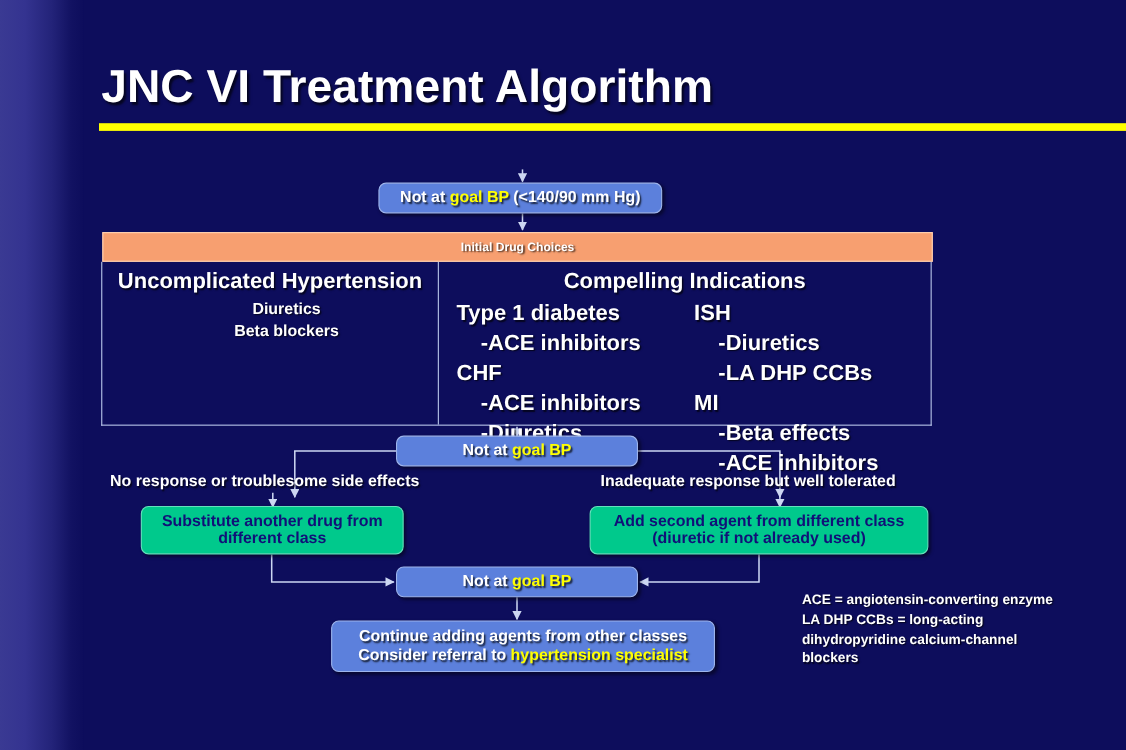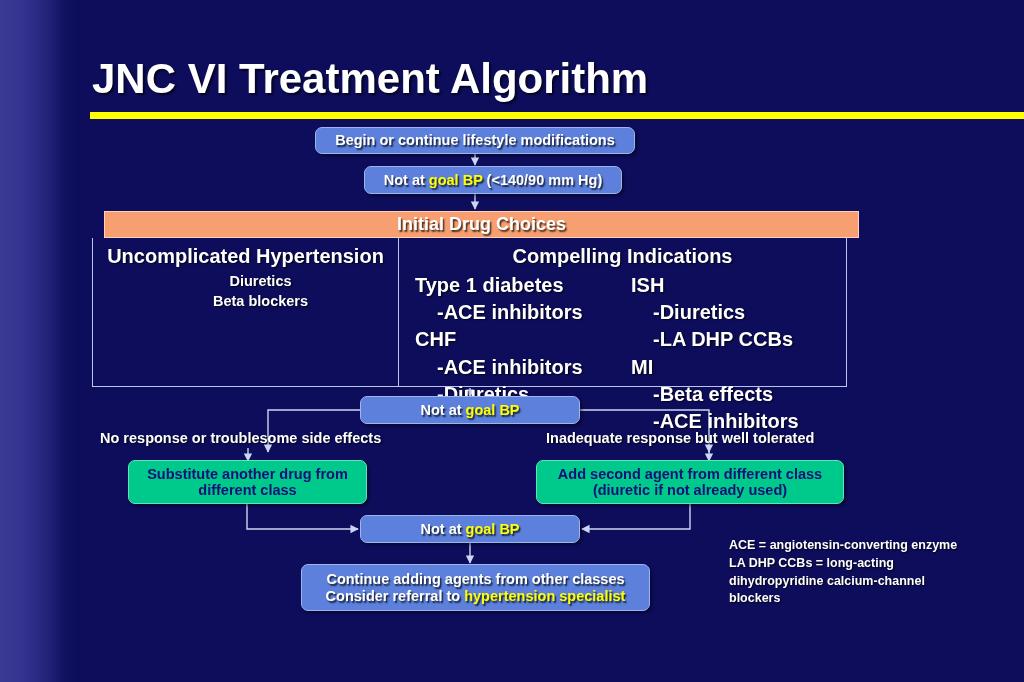--- a/index.html
+++ b/index.html
@@ -78,29 +78,29 @@
 
   
   #drug-table {
     position: absolute;
     left: 92px; top: 211px;
     width: 755px; height: 176px;
     box-sizing: border-box;
   }
   #drug-header {
     position: absolute;
-    left: 12px; top: 0;
+    left: 1px; top: 0;
     width: 755px; height: 27px;
     box-sizing: border-box;
     background: #f79f70;
     border: 1px solid #ffd3b6;
     display: flex;
     align-items: center;
     justify-content: center;
-    font-size: 18px;
+    font-size: 11px;
     font-weight: bold;
     color: #ffffff;
     text-shadow: 1.5px 1.5px 1.5px rgba(0,0,0,0.7);
   }
   #drug-body {
     position: absolute;
     left: 0; top: 27px;
     width: 755px; height: 149px;
     box-sizing: border-box;
     border: 1px solid #b9c6ea;
@@ -225,25 +225,22 @@
       <line x1="709" y1="448" x2="709" y2="461" marker-end="url(#arw)"></line>
 
       <path d="M247,504 L247,529 L358,529" marker-end="url(#arw)"></path>
 
       <path d="M690,504 L690,529 L582,529" marker-end="url(#arw)"></path>
 
       <line x1="470" y1="543" x2="470" y2="563" marker-end="url(#arw)"></line>
     </g>
   </svg>
 
-  <div class="fbox blue" style="left:315px; top:127px; width:320px; height:27px;">
-    <span>Begin or continue lifestyle modifications</span>
-  </div>
-
-  <div class="fbox blue" style="left:364px; top:166px; width:258px; height:28px;">
+
+  <div class="fbox blue" style="left:344px; top:166px; width:258px; height:28px;">
     <span><span>Not at </span><span class="hl">goal BP</span><span> (&lt;140/90 mm Hg)</span></span>
   </div>
 
   <div id="drug-table">
     <div id="drug-header">
       <span>Initial Drug Choices</span>
     </div>
     <div id="drug-body">
 
       <div id="col-left">

